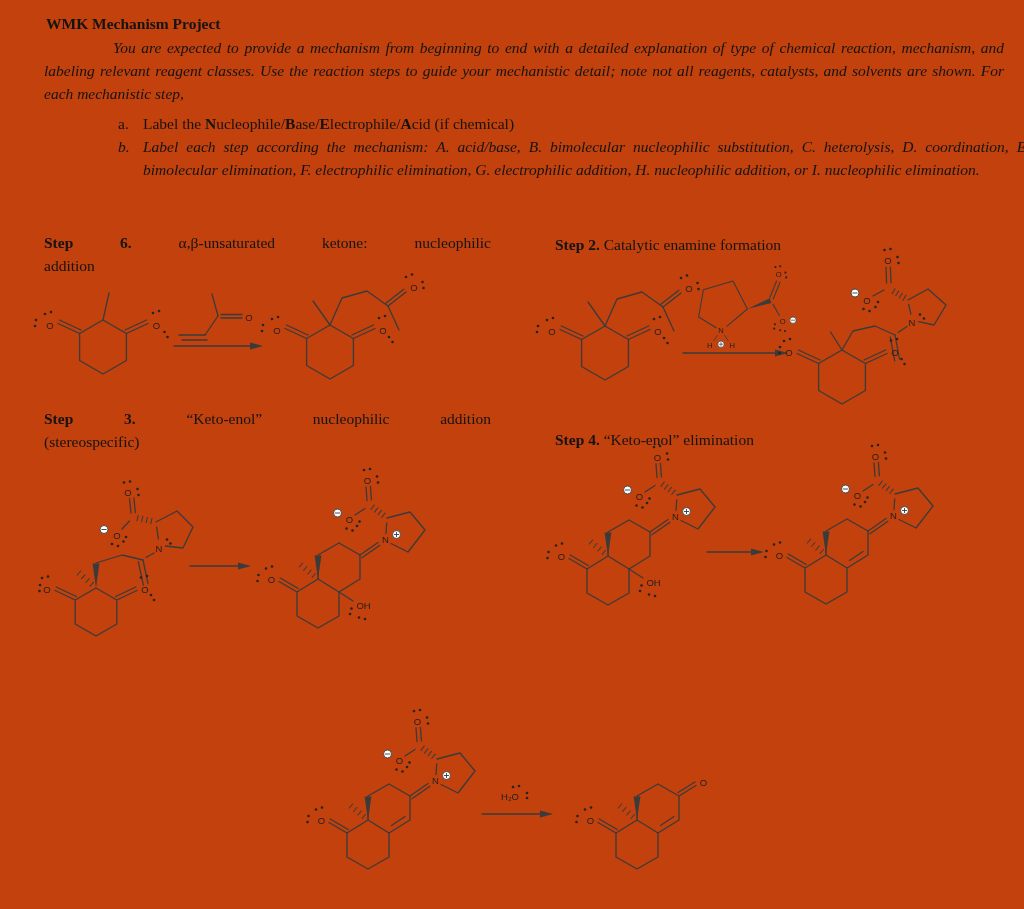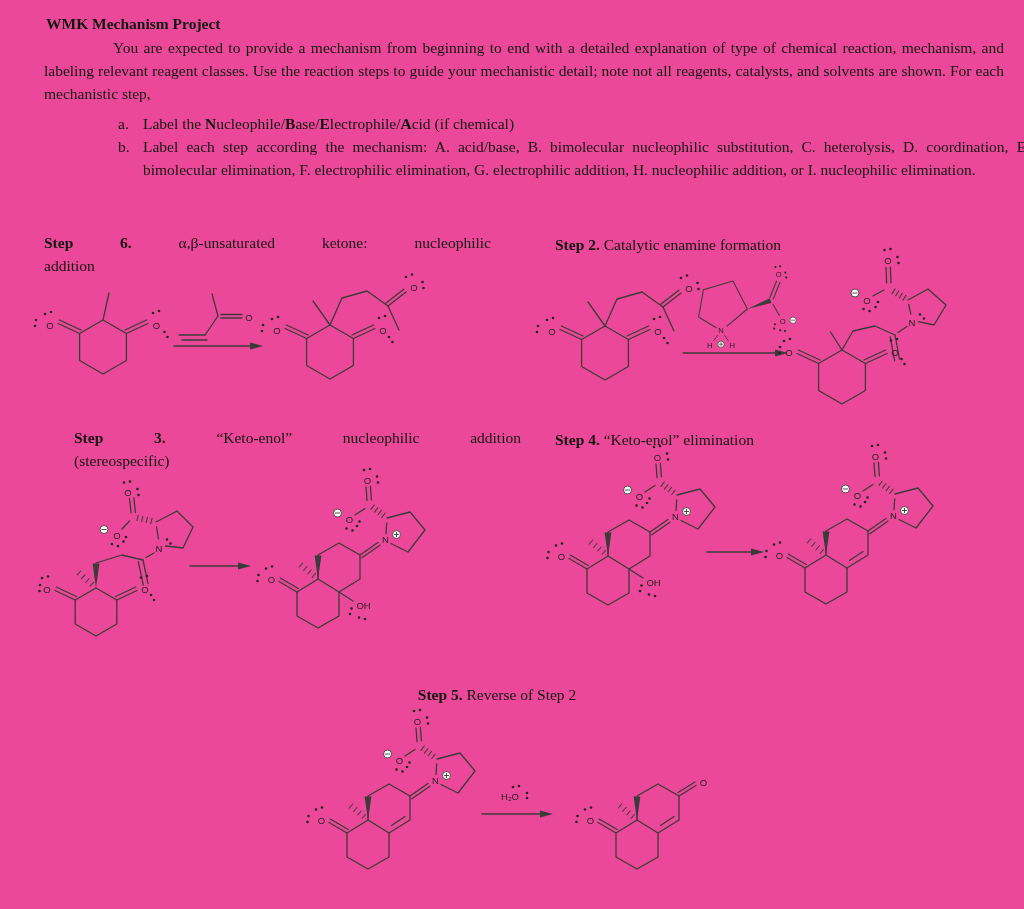--- a/index.html
+++ b/index.html
@@ -1,21 +1,21 @@
 <!DOCTYPE html>
 <html><head>
 <meta charset="utf-8">
 <style>
   html,body { margin:0; padding:0; background:#ffffff; }
-  .page { position:relative; width:1024px; height:909px; background:#ec4899;
+  .page { position:relative; width:1024px; height:909px; background:#c2410c;
           font-family:"Liberation Serif", serif; color:#141414; overflow:hidden; }
   .abs  { position:absolute; }
   .t15  { font-size:15.5px; line-height:23px; }
   .bold { font-weight:bold; }
-  .just { text-align:justify; }
+  .just { text-align:justify;font-style:italic; }
   .jlast{ text-align:justify; text-align-last:justify; }
   .marker { display:inline-block; width:25px; }
   .hang { padding-left:25px; }
   .hang .marker { position:absolute; left:0; top:0; width:25px; }
   .center { text-align:center; }
 
   svg .b   { stroke:#3b3b3b; stroke-width:1.3; fill:none; stroke-linecap:round; stroke-linejoin:round; }
   svg .b2  { stroke:#3b3b3b; stroke-width:1.05; fill:none; stroke-linecap:round; }
   svg .w   { fill:#3b3b3b; stroke:none; }
   svg .at  { font-family:"Liberation Sans", sans-serif; font-size:9.5px; fill:#1f1f1f;
@@ -301,32 +301,29 @@
 
   <div class="abs t15" style="left:44px; top:231px; width:447px;">
     <div class="jlast"><span class="bold">Step 6.</span> <span>α,β-unsaturated ketone: nucleophilic</span></div>
     <div>addition</div>
   </div>
 
   <div class="abs t15" style="left:555px; top:233px;">
     <span class="bold">Step 2.</span> <span>Catalytic enamine formation</span>
   </div>
 
-  <div class="abs t15" style="left:44px; top:426px; width:447px;margin-left:30px;">
+  <div class="abs t15" style="left:44px; top:407px; width:447px;">
     <div class="jlast"><span class="bold">Step 3.</span> <span>“Keto-enol” nucleophilic addition</span></div>
     <div>(stereospecific)</div>
   </div>
 
   <div class="abs t15" style="left:555px; top:428px;">
     <span class="bold">Step 4.</span> <span>“Keto-enol” elimination</span>
   </div>
 
-  <div class="abs t15 center" style="left:297px; top:683px; width:400px;">
-    <span class="bold">Step 5.</span> <span>Reverse of Step 2</span>
-  </div>
 
   <svg class="abs" style="left:28px; top:275px;" width="155" height="128" viewBox="0 0 155 128">
       <use href="#g-dione"></use>
     </svg>
   <svg class="abs" style="left:172px; top:290px;" width="85" height="60" viewBox="0 0 85 60">
       <use href="#g-mvk"></use>
     </svg>
   <svg class="abs" style="left:170px; top:338px;" width="100" height="16" viewBox="0 0 100 16">
     <path class="b" d="M4,8 L80,8"></path>
       <polygon class="w" points="80,4.5 93,8 80,11.5"></polygon>

